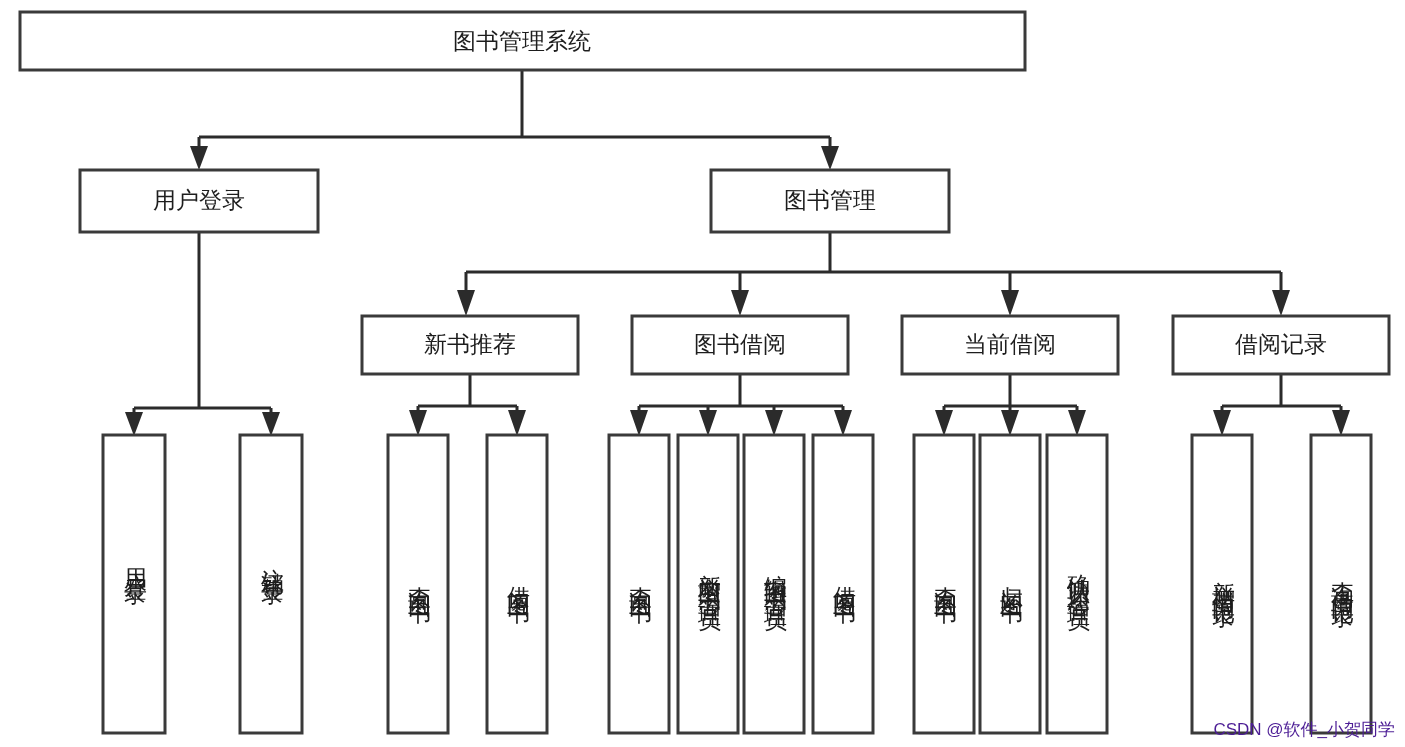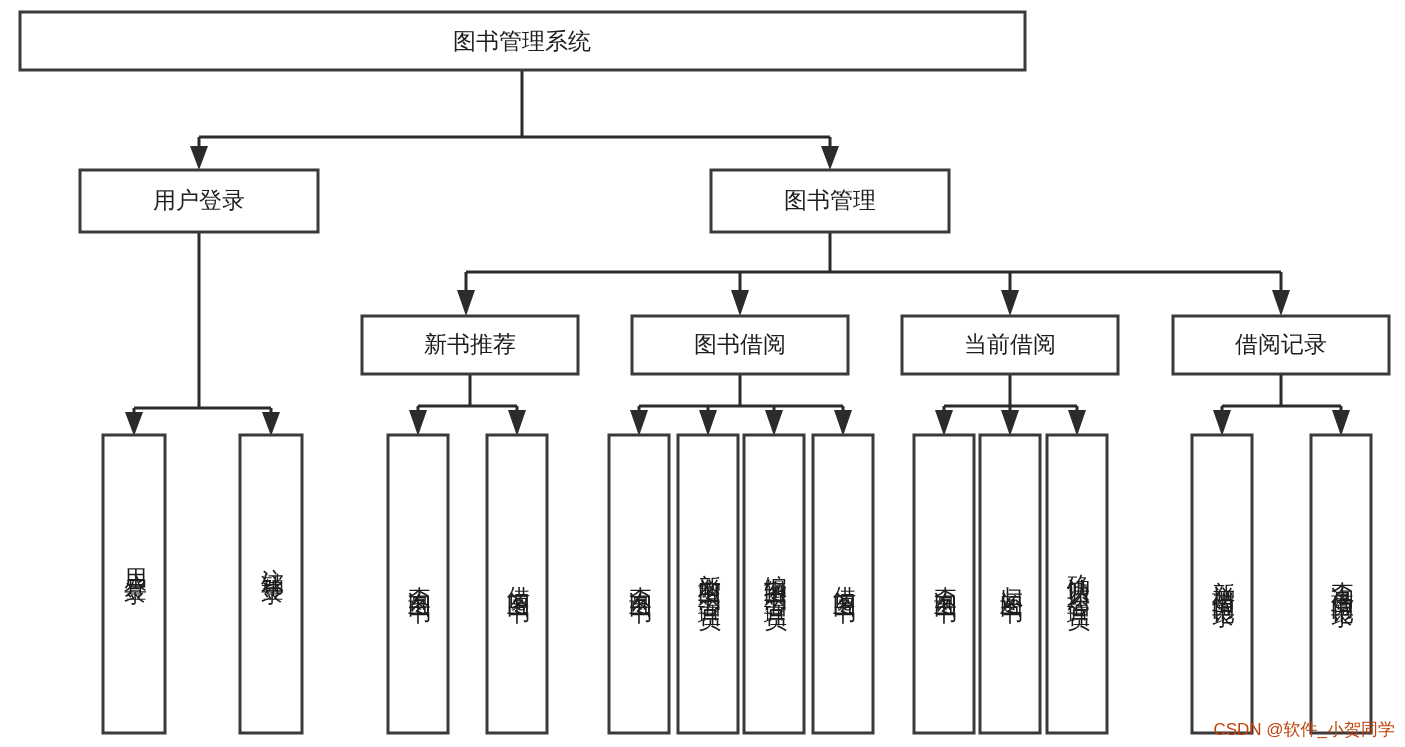--- a/index.html
+++ b/index.html
@@ -47,21 +47,21 @@
   .arrow-head {
     fill: #2b2b2b;
     stroke: none;
   }
   .watermark {
     position: absolute;
     right: 10px;
     bottom: 6px;
     font-family: "Liberation Sans", "DejaVu Sans", sans-serif;
     font-size: 17px;
-    color: #c2410c;
+    color: #4c1d95;
     white-space: nowrap;
     pointer-events: none;
   }
 </style>
 </head>
 <body>
 
 <svg id="diagram" viewBox="0 0 1405 747" xmlns="http://www.w3.org/2000/svg">
 
   <g>

